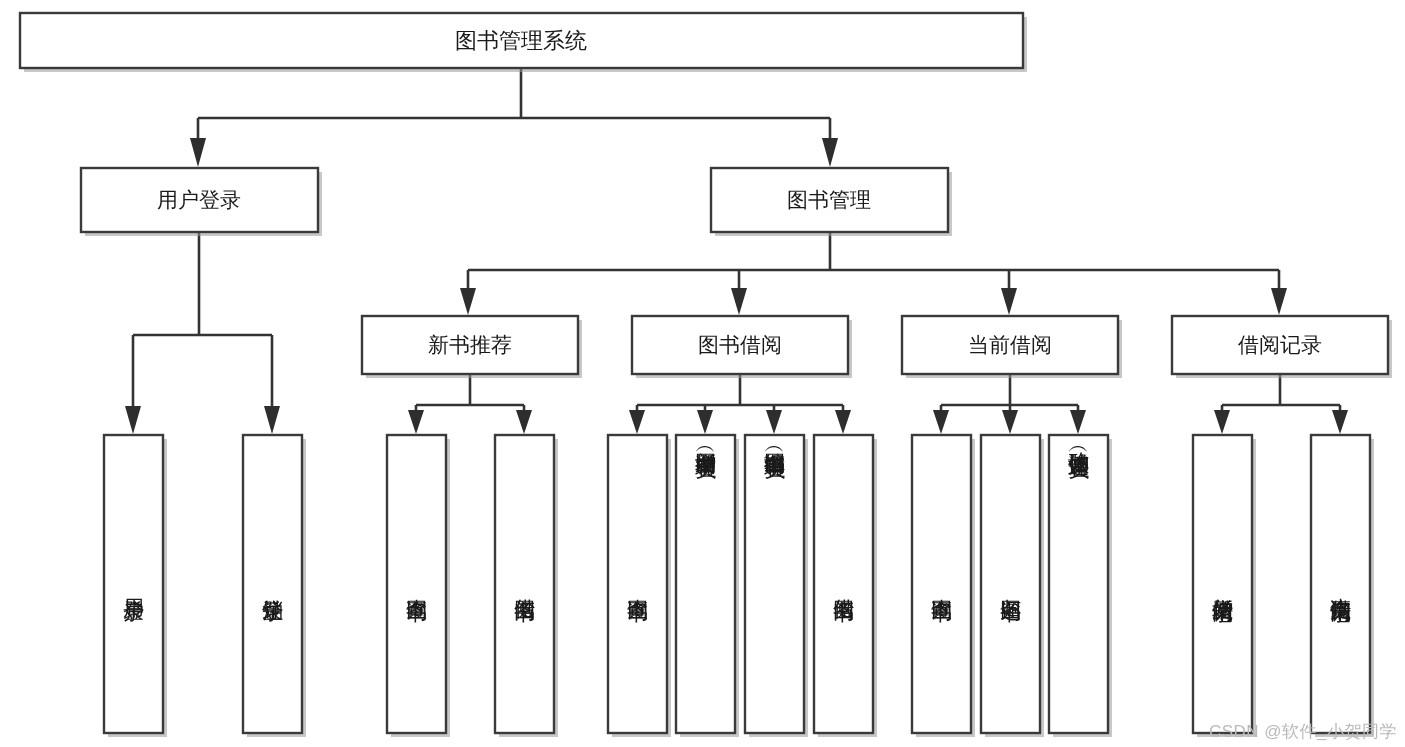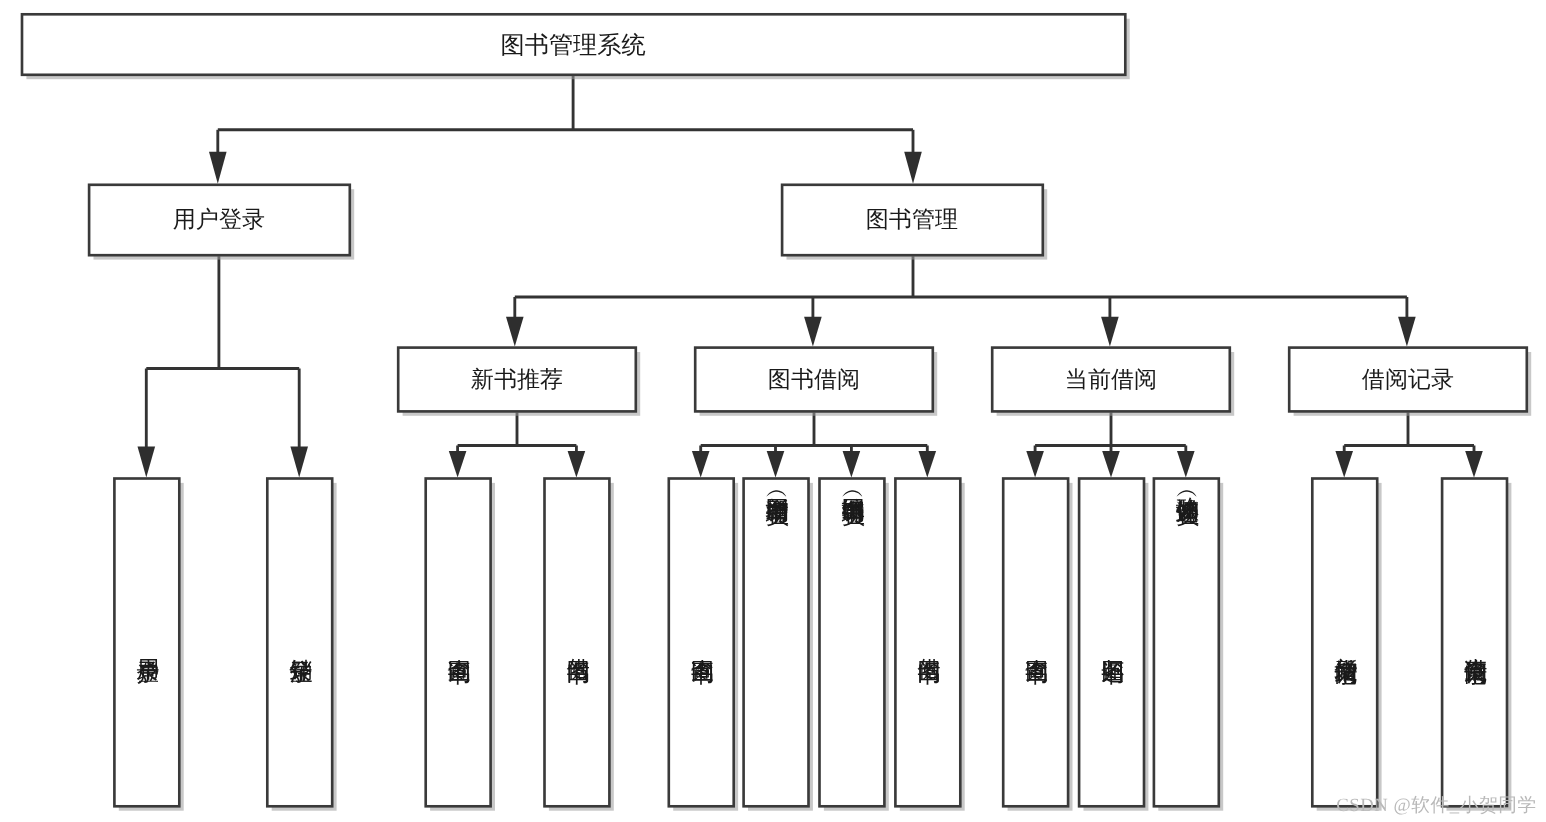--- a/index.html
+++ b/index.html
@@ -64,21 +64,21 @@
     line-height: 1.06;
     color: #1a1a1a;
     letter-spacing: 1px;
     white-space: nowrap;
     text-align: center;
   }
   #watermark {
     position: absolute;
     right: 8px;
     bottom: 4px;
-    font-family: Liberation Serif, serif;
+    font-family: Liberation Sans, sans-serif;
     font-size: 17px;
     color: #b9b9b9;
     letter-spacing: 0.5px;
     user-select: none;
   }
 </style>
 </head>
 <body>
 
 <svg id="diagram" viewBox="0 0 1405 747">

